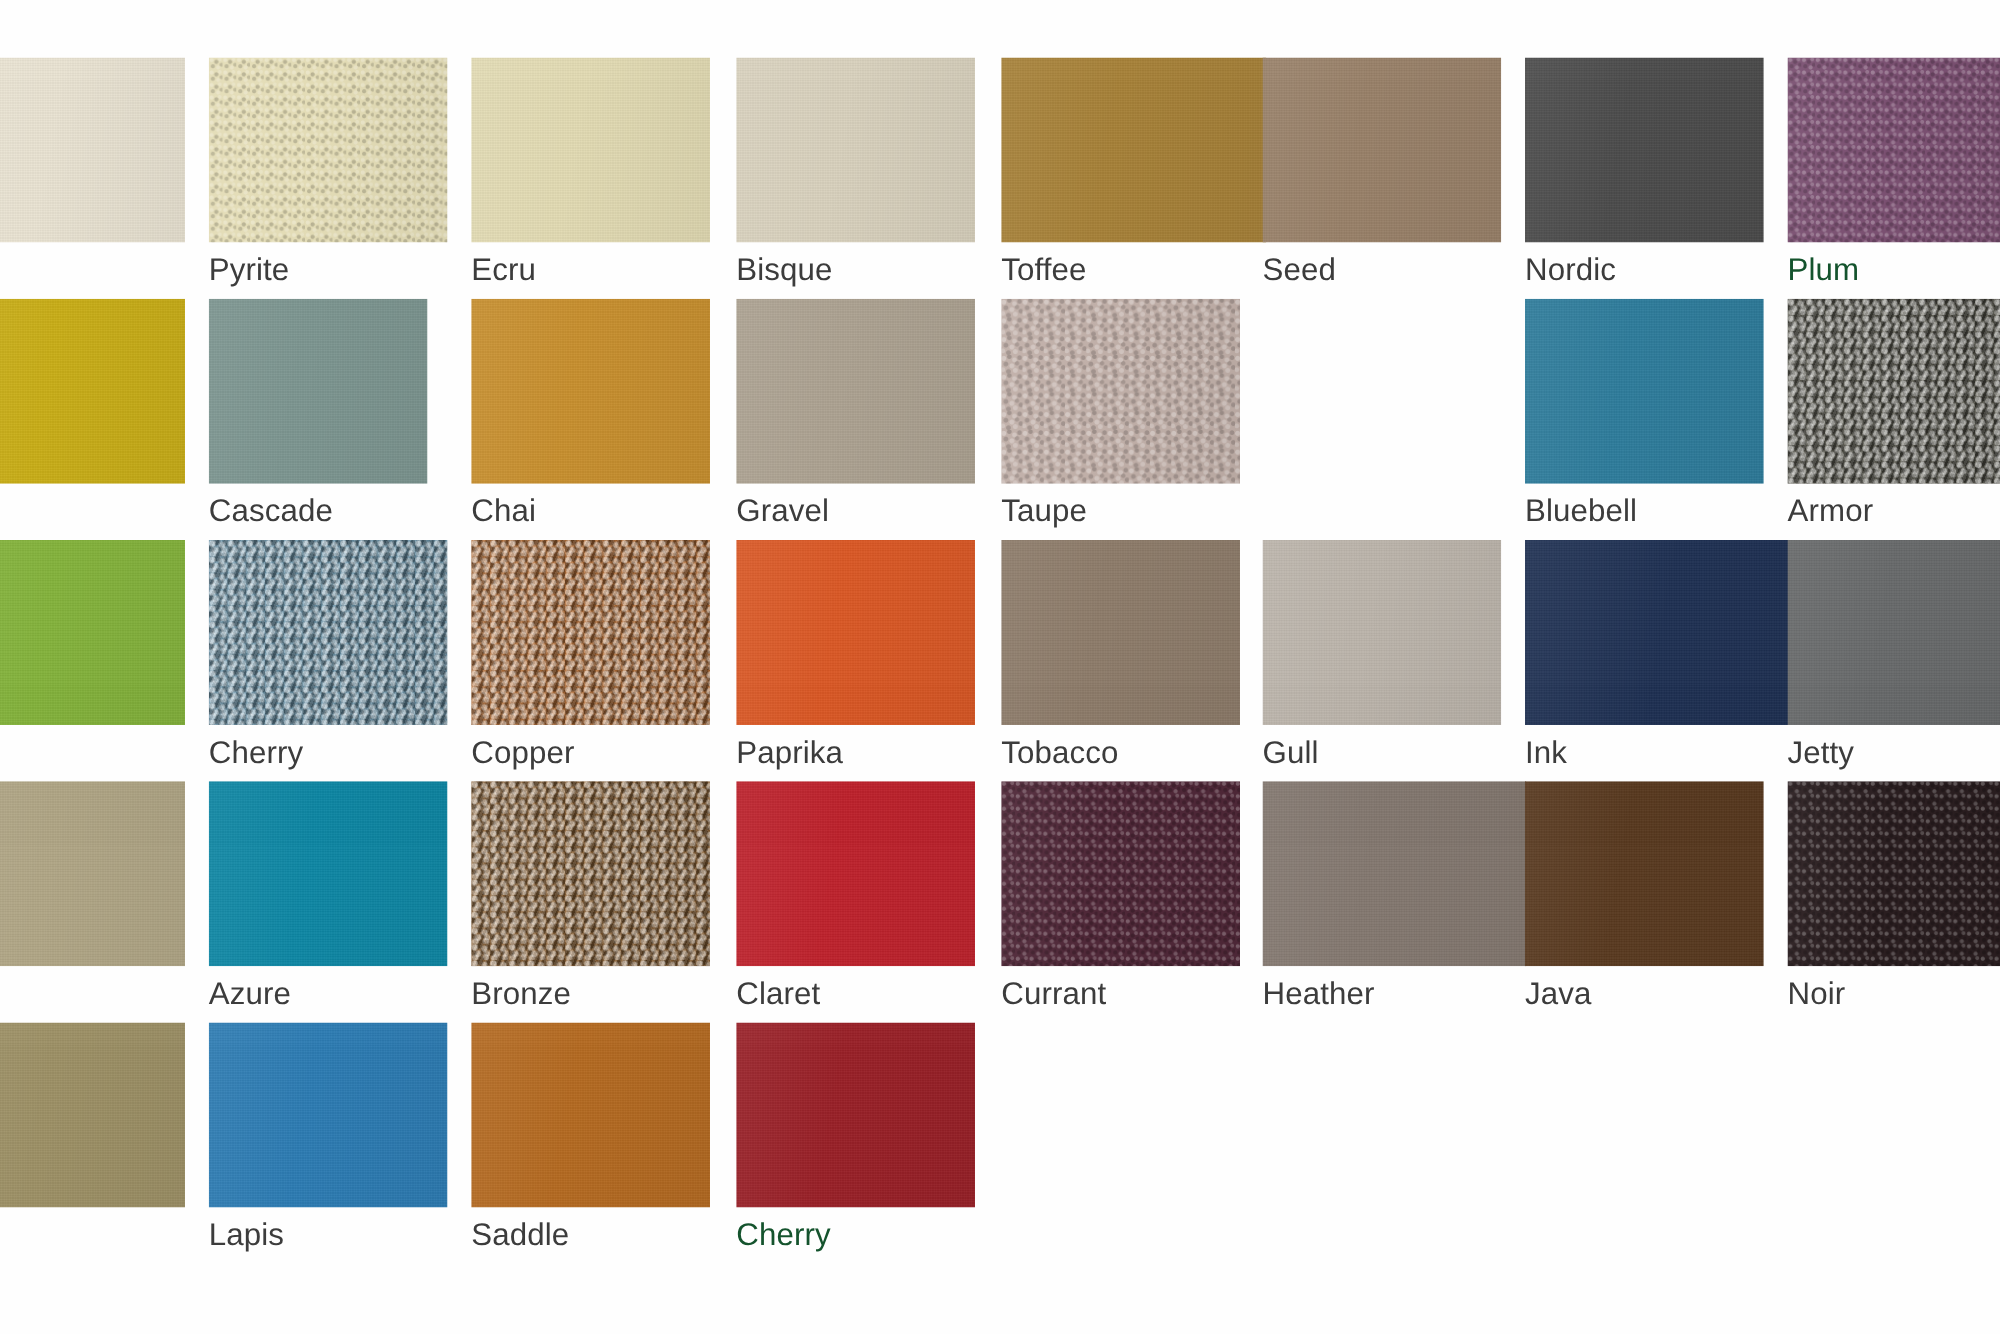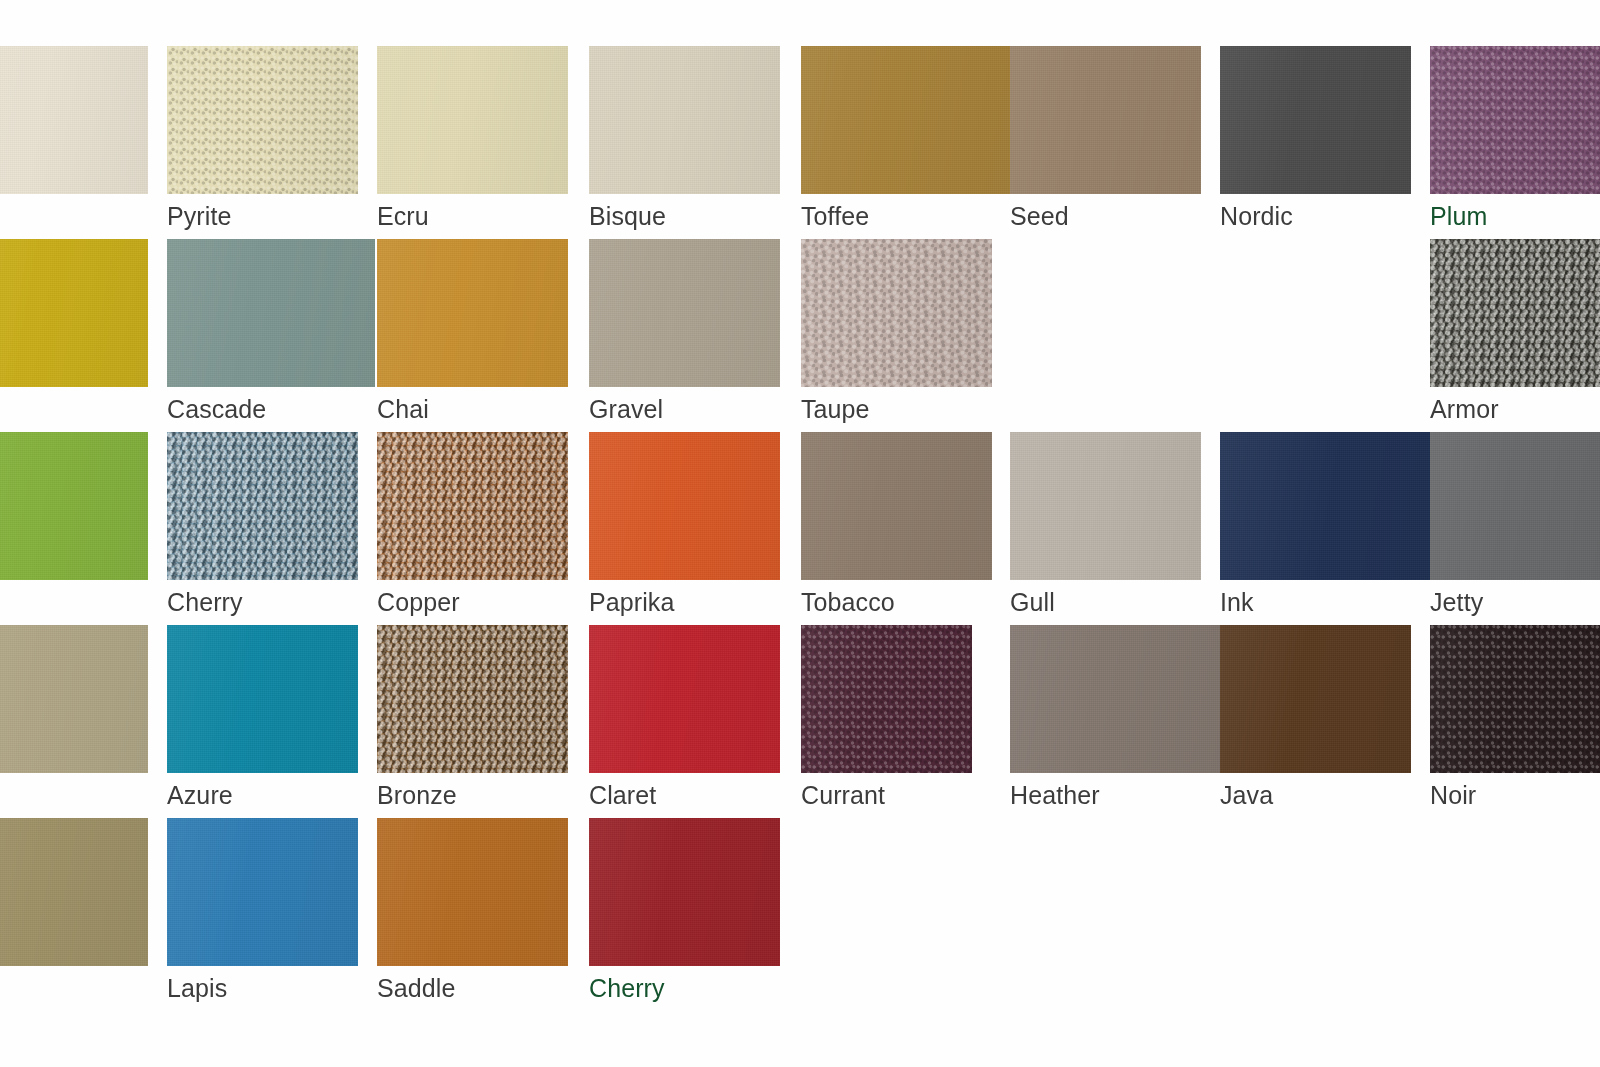--- a/index.html
+++ b/index.html
@@ -197,21 +197,21 @@
       </div>
       <div class="swatch-label" style="top: 155px; color: #14532d;">Plum</div>
     </div>
     <div class="swatch-cell" style="left: -43px; top: 239px; width: 191px; height: 188px;">
       <div class="chip" style="height: 148px;">
         <div class="chip-base" style="background: rgb(201, 174, 24);"></div>
         <div class="tex tex-matte"></div>
         <div class="chip-sheen"></div>
       </div>
     </div>
-    <div class="swatch-cell" style="left: 167px; top: 239px; width: 208px; height: 188px;">
+    <div class="swatch-cell" style="left: 167px; top: 239px; width: 175px; height: 188px;">
       <div class="chip" style="height: 148px;">
         <div class="chip-base" style="background: rgb(125, 150, 145);"></div>
         <div class="tex tex-matte"></div>
         <div class="chip-sheen"></div>
       </div>
       <div class="swatch-label" style="top: 155px; color: rgb(60, 60, 60);">Cascade</div>
     </div>
     <div class="swatch-cell" style="left: 377px; top: 239px; width: 191px; height: 188px;">
       <div class="chip" style="height: 148px;">
         <div class="chip-base" style="background: rgb(200, 144, 47);"></div>
@@ -229,20 +229,28 @@
       <div class="swatch-label" style="top: 155px; color: rgb(60, 60, 60);">Gravel</div>
     </div>
     <div class="swatch-cell" style="left: 801px; top: 239px; width: 191px; height: 188px;">
       <div class="chip" style="height: 148px;">
         <div class="chip-base" style="background: rgb(192, 175, 168);"></div>
         <div class="tex tex-grain"></div>
         <div class="chip-sheen"></div>
       </div>
       <div class="swatch-label" style="top: 155px; color: rgb(60, 60, 60);">Taupe</div>
     </div>
+    <div class="swatch-cell" style="left: 1220px; top: 239px; width: 191px; height: 188px;">
+      <div class="chip" style="height: 148px;">
+        <div class="chip-base" style="background: rgb(46, 124, 156);"></div>
+        <div class="tex tex-matte"></div>
+        <div class="chip-sheen"></div>
+      </div>
+      <div class="swatch-label" style="top: 155px; color: rgb(60, 60, 60);">Bluebell</div>
+    </div>
     <div class="swatch-cell" style="left: 1430px; top: 239px; width: 191px; height: 188px;">
       <div class="chip" style="height: 148px;">
         <div class="chip-base" style="background: rgb(85, 84, 74);"></div>
         <div class="tex tex-metallic"></div>
         <div class="chip-sheen"></div>
       </div>
       <div class="swatch-label" style="top: 155px; color: rgb(60, 60, 60);">Armor</div>
     </div>
     <div class="swatch-cell" style="left: -43px; top: 432px; width: 191px; height: 188px;">
       <div class="chip" style="height: 148px;">
@@ -331,21 +339,21 @@
       <div class="swatch-label" style="top: 155px; color: rgb(60, 60, 60);">Bronze</div>
     </div>
     <div class="swatch-cell" style="left: 589px; top: 625px; width: 191px; height: 188px;">
       <div class="chip" style="height: 148px;">
         <div class="chip-base" style="background: rgb(190, 34, 44);"></div>
         <div class="tex tex-matte"></div>
         <div class="chip-sheen"></div>
       </div>
       <div class="swatch-label" style="top: 155px; color: rgb(60, 60, 60);">Claret</div>
     </div>
-    <div class="swatch-cell" style="left: 801px; top: 625px; width: 171px; height: 188px;">
+    <div class="swatch-cell" style="left: 801px; top: 625px; width: 191px; height: 188px;">
       <div class="chip" style="height: 148px;">
         <div class="chip-base" style="background: rgb(79, 40, 56);"></div>
         <div class="tex tex-speckle"></div>
         <div class="chip-sheen"></div>
       </div>
       <div class="swatch-label" style="top: 155px; color: rgb(60, 60, 60);">Currant</div>
     </div>
     <div class="swatch-cell" style="left: 1010px; top: 625px; width: 191px; height: 188px; padding-left: 20px;">
       <div class="chip" style="height: 148px;">
         <div class="chip-base" style="background: rgb(131, 119, 111);"></div>

